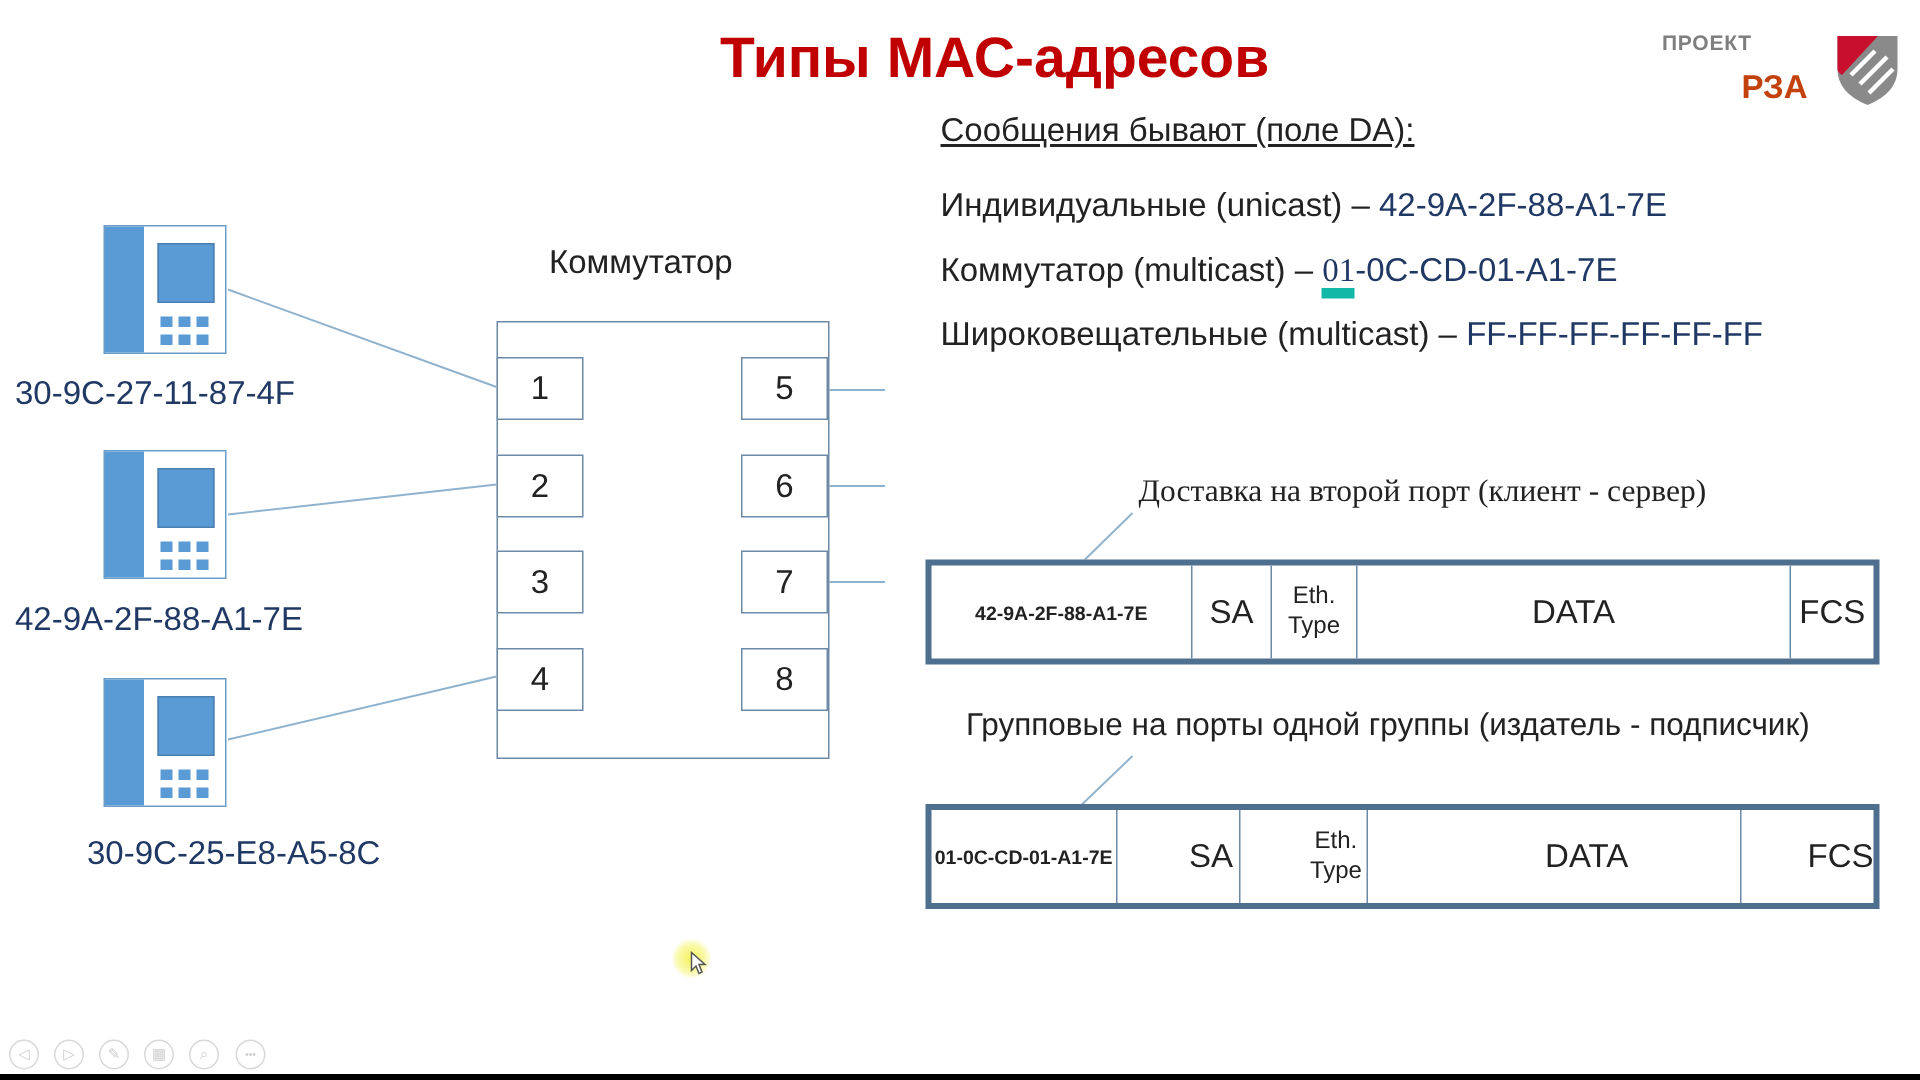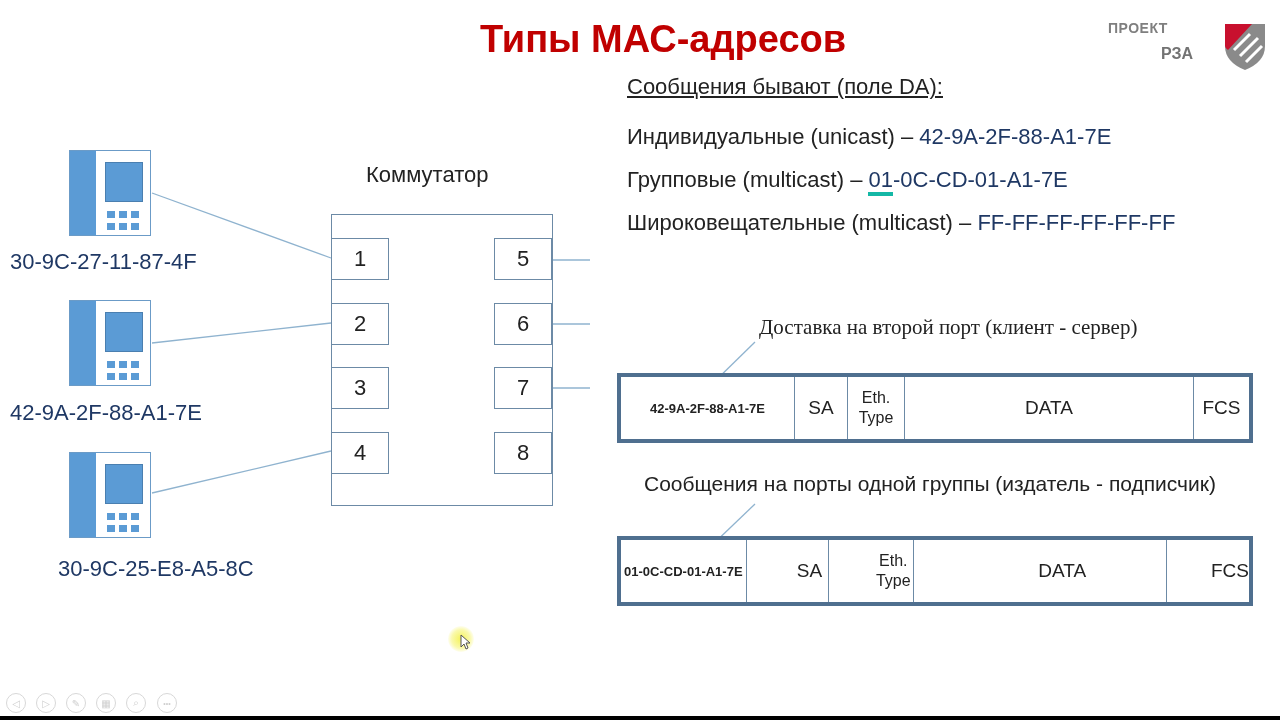--- a/index.html
+++ b/index.html
@@ -1,35 +1,35 @@
 <!DOCTYPE html>
 <html><head>
 <meta charset="utf-8">
 <style>
   html,body{margin:0;padding:0;}
   body{width:1280px;height:720px;position:relative;overflow:hidden;background:#fff;font-family:"Liberation Sans",sans-serif;color:#222;}
   .abs{position:absolute;}
   .title{left:480px;top:18px;font-size:38px;font-weight:bold;color:#c00000;white-space:nowrap;}
   .logo{left:1105px;top:18px;width:170px;height:56px;}
   .logo .l1{position:absolute;left:3px;top:2px;font-size:14px;font-weight:bold;color:#7f7f7f;letter-spacing:0.5px;}
-  .logo .l2{position:absolute;left:56px;top:27px;font-size:16px;font-weight:bold;color:#737373;}
+  .logo .l2{position:absolute;left:56px;top:27px;font-size:22px;font-weight:bold;color:#c2410c;}
   .heading{left:627px;top:74px;font-size:22px;text-decoration:underline;white-space:nowrap;}
   .line{left:627px;font-size:22px;white-space:nowrap;}
   .mac{color:#1f3864;}
-  .red-under{border-bottom:4px solid #14b8a6;}
+  .red-under{border-bottom:7px solid #14b8a6;font-family:Liberation Serif, serif;}
   .phone{width:82px;height:86px;border:1.5px solid #6b9bc7;box-sizing:border-box;background:#fff;}
   .phone .bar{position:absolute;left:0;top:0;width:26px;height:100%;background:#5b9bd5;}
   .phone .screen{position:absolute;left:35px;top:11px;width:36px;height:38px;background:#5b9bd5;border:1px solid #4a7fb0;}
   .phone .key{position:absolute;width:8px;height:7px;background:#5b9bd5;}
   .maclabel{font-size:22px;color:#1f3864;white-space:nowrap;}
   .switchlabel{left:366px;top:162px;font-size:22px;white-space:nowrap;}
   .switch{left:331px;top:214px;width:222px;height:292px;border:1.5px solid #6c8aa6;box-sizing:border-box;}
   .port{width:58px;height:42px;border:1.5px solid #6c8aa6;box-sizing:border-box;background:#fff;font-size:22px;display:flex;align-items:center;justify-content:center;}
   .frame{left:617px;width:636px;height:70px;border:4px solid #4f6f8f;box-sizing:border-box;display:flex;background:#fff;}
-  .frame .cell{border-right:1.5px solid #6c8aa6;display:flex;align-items:center;justify-content:center;text-align:center;font-size:19px;}
+  .frame .cell{border-right:1.5px solid #6c8aa6;display:flex;align-items:center;justify-content:center;text-align:center;font-size:22px;}
   .frame .cell:last-child{border-right:none;}
   .frame .da{width:173px;font-size:13px;font-weight:bold;}
   .frame .sa{width:52px;}
   .frame .eth{width:56px;font-size:16px;line-height:20px;}
   .frame .data{width:288px;}
   .frame .fcs{flex:1;}
   .caption{font-size:21px;white-space:nowrap;}
   .ctrl{width:20px;height:20px;border:1px solid #d8d8d8;border-radius:50%;box-sizing:border-box;color:#cfcfcf;font-size:10px;display:flex;align-items:center;justify-content:center;top:693px;}
   .bottombar{left:0;top:716px;width:1280px;height:4px;background:#000;}
   .cursor-glow{left:448px;top:626px;width:26px;height:26px;border-radius:50%;background:radial-gradient(circle,#f5f35a 0%,rgba(245,243,90,0.5) 50%,rgba(255,255,255,0) 75%);}
@@ -48,21 +48,21 @@
     <path d="M14 30 L30 14 M20 36 L38 18 M26 42 L42 26" stroke="#fff" stroke-width="3" fill="none"></path>
   </svg>
 </div>
 
 <div class="abs heading">Сообщения бывают (поле DA):</div>
 
 <div class="abs line" style="top:124px;">
   <span>Индивидуальные (unicast) – </span><span class="mac">42-9A-2F-88-A1-7E</span>
 </div>
 <div class="abs line" style="top:167px;">
-  <span>Групповые (multicast) – </span><span class="mac red-under">01</span><span class="mac">-0C-CD-01-A1-7E</span>
+  <span>Коммутатор (multicast) – </span><span class="mac red-under">01</span><span class="mac">-0C-CD-01-A1-7E</span>
 </div>
 <div class="abs line" style="top:210px;">
   <span>Широковещательные (multicast) – </span><span class="mac">FF-FF-FF-FF-FF-FF</span>
 </div>
 
 <svg class="abs" style="left:0;top:0;" width="1280" height="720">
   <g stroke="#8fb3cf" stroke-width="1.3" fill="none">
     <line x1="152" y1="193" x2="331" y2="258"></line>
     <line x1="152" y1="343" x2="331" y2="323"></line>
     <line x1="152" y1="493" x2="331" y2="451"></line>
@@ -129,21 +129,21 @@
 <div class="abs frame" style="top:373px;">
   <div class="cell da">42-9A-2F-88-A1-7E</div>
   <div class="cell sa">SA</div>
   <div class="cell eth">
       <div><span>Eth.</span><br><span>Type</span></div>
     </div>
   <div class="cell data">DATA</div>
   <div class="cell fcs">FCS</div>
 </div>
 
-<div class="abs caption" style="left:644px;top:472px;">Сообщения на порты одной группы (издатель - подписчик)</div>
+<div class="abs caption" style="left:644px;top:472px;">Групповые на порты одной группы (издатель - подписчик)</div>
 <div class="abs frame" style="top:536px;gap:44px;">
   <div class="cell da">01-0C-CD-01-A1-7E</div>
   <div class="cell sa">SA</div>
   <div class="cell eth">
       <div><span>Eth.</span><br><span>Type</span></div>
     </div>
   <div class="cell data">DATA</div>
   <div class="cell fcs">FCS</div>
 </div>
 

